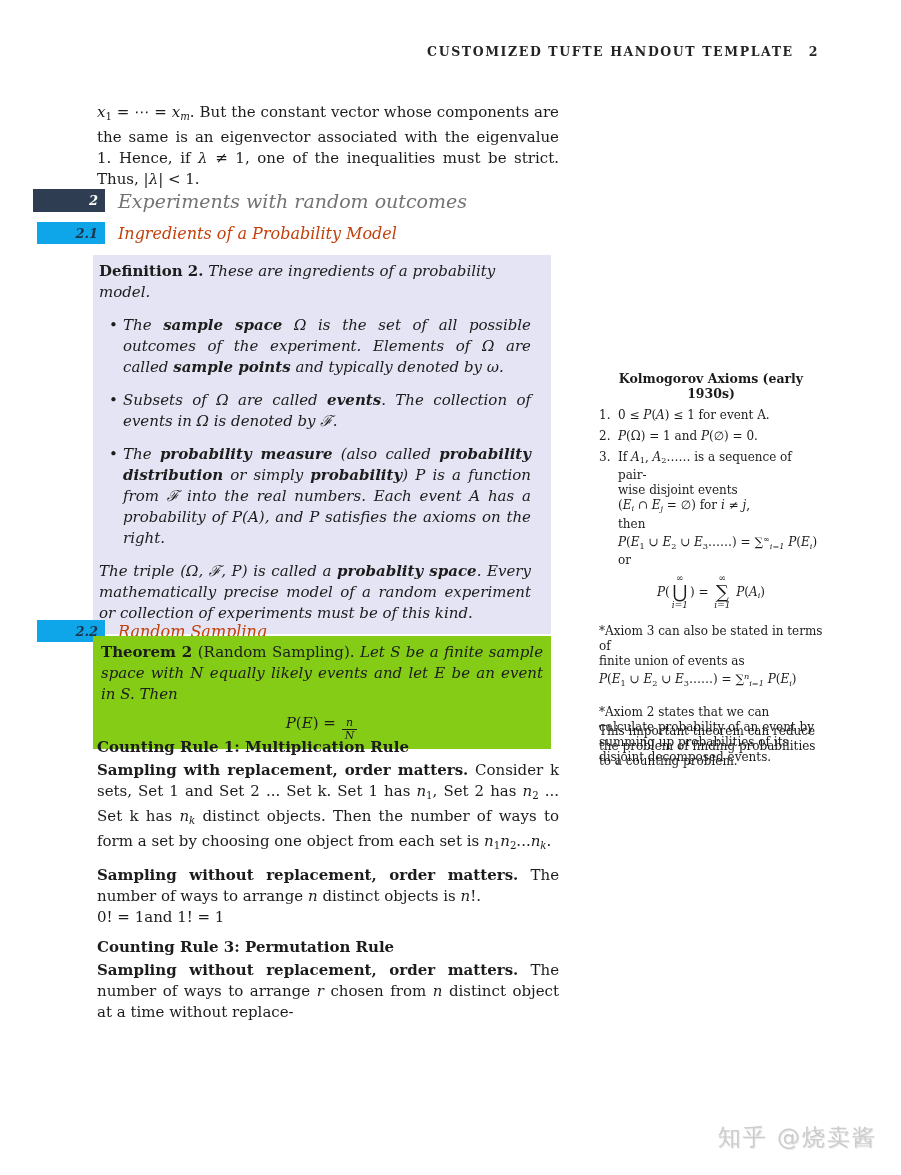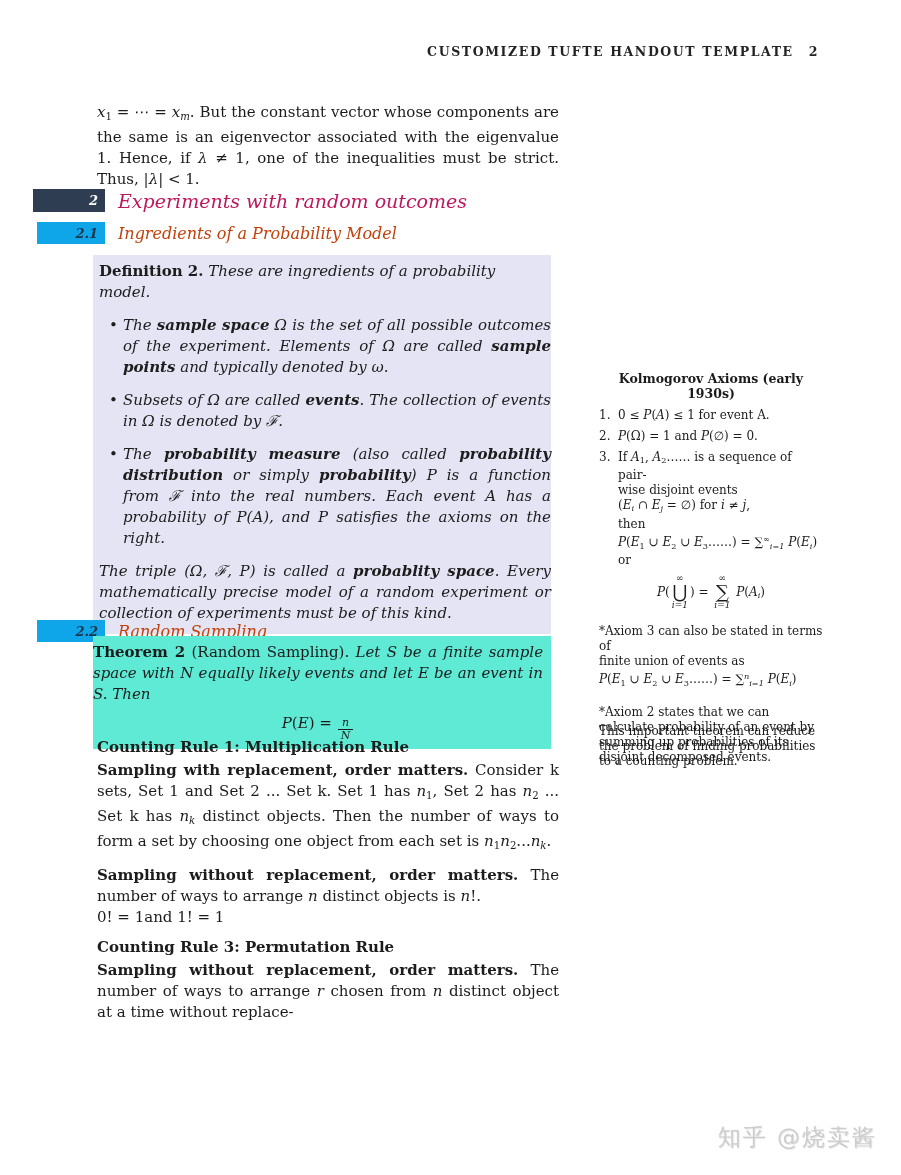--- a/index.html
+++ b/index.html
@@ -33,34 +33,34 @@
 
   
   .intro{left:97px;top:102px;width:462px;font-size:15px;line-height:21px;text-align:justify}
 
   
   .secrow{display:flex;align-items:center}
   .badge{display:flex;justify-content:flex-end;align-items:center;
          font-weight:700;font-style:italic;font-size:13px;padding-right:7px}
   .badge2{width:72px;height:23px;background:#2e3d52;color:#ffffff}
   .badgesub{width:68px;height:22px;background:#0ea5e9;color:#1d3349}
-  .sectitle2{font-style:italic;font-size:19px;color:#be185d;margin-left:13px;white-space:nowrap}
+  .sectitle2{font-style:italic;font-size:19px;color:#737373;margin-left:13px;white-space:nowrap}
   .sectitlesub{font-style:italic;font-size:16px;color:#c2410c;margin-left:13px;white-space:nowrap}
 
   
   .dbox{left:93px;top:255px;width:458px;background:#e4e4f4;
-        padding:6px 0 10px 6px;font-size:15px;line-height:21px}
+        padding:6px 20px 10px 6px;font-size:15px;line-height:21px}
   .dbox .dtitle{margin-bottom:12px}
   .bullet{display:flex;margin-bottom:12px;font-style:italic}
   .bdot{width:24px;padding-left:10px}
   .btext{flex:1;text-align:justify}
   .closing{font-style:italic;text-align:justify}
 
-  .tbox{left:93px;top:636px;width:458px;background:#5eead4;
-        padding:6px 8px 8px 0;font-size:15px;line-height:21px}
+  .tbox{left:93px;top:636px;width:458px;background:#84cc16;
+        padding:6px 8px 8px 8px;font-size:15px;line-height:21px}
   .tbody{text-align:justify}
   .tformula{text-align:center;margin-top:8px}
 
   
   .counting{left:97px;top:737px;width:462px;font-size:15px;line-height:21px}
   .crh{font-weight:700;margin-bottom:2px}
   .crh+.crb+.crh{margin-top:9px}
   .crb{text-align:justify}
   .crb{margin-bottom:9px}
   .crb:last-child{margin-bottom:0}

